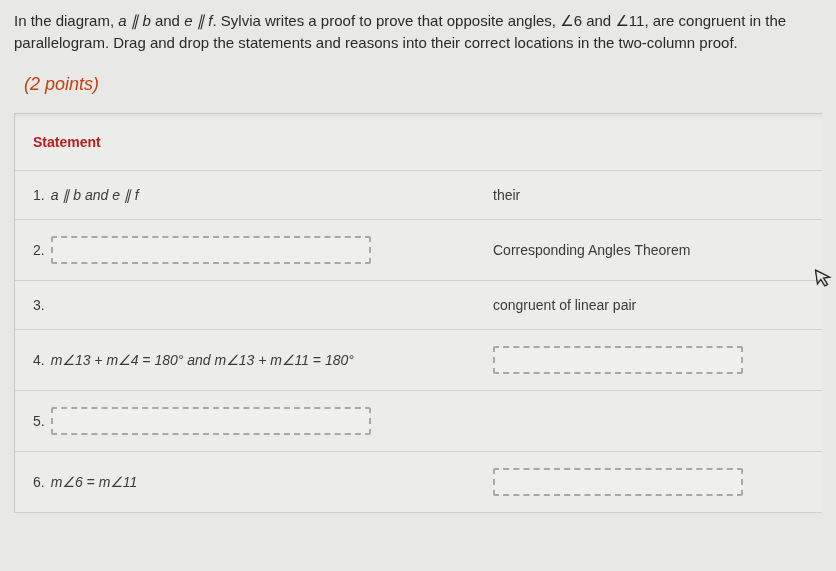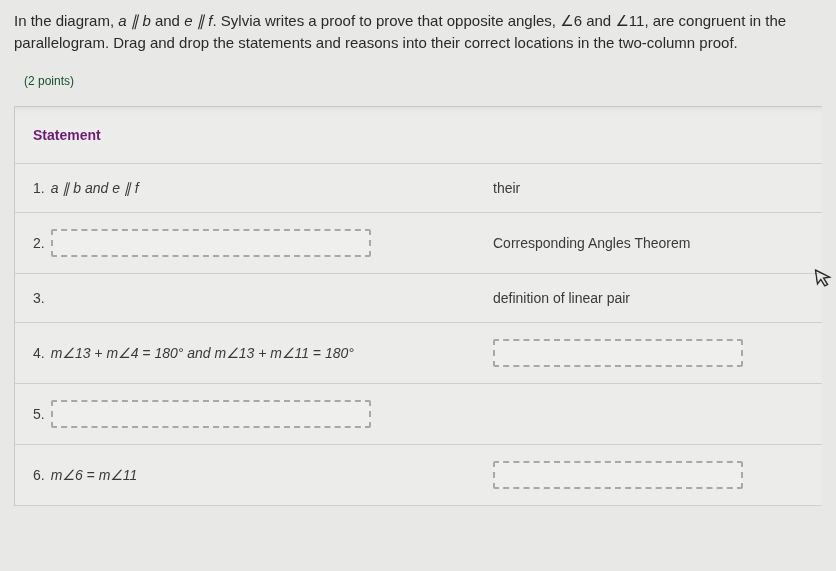--- a/index.html
+++ b/index.html
@@ -14,23 +14,24 @@
     .page {
       padding: 10px 14px 0 14px;
       color: #2a2a2a;
     }
     .question {
       font-size: 15px;
       line-height: 1.45;
       margin-bottom: 20px;
     }
     .points {
-      font-size: 12px;
+      font-size: 18px;
+      font-style: italic;
       margin: 12px 0 18px 10px;
-      color: #14532d;
+      color: #c2410c;
     }
     .proof-table {
       border-top: 1px solid #c9c9c5;
       border-left: 1px solid #c9c9c5;
       background: #ececea;
       box-shadow: inset 0 6px 10px -8px rgba(0,0,0,0.15);
     }
     .row {
       display: flex;
       border-bottom: 1px solid #d0d0cc;
@@ -39,21 +40,21 @@
       padding: 16px 12px 16px 18px;
       font-size: 14px;
       color: #3a3a3a;
       display: flex;
       align-items: center;
     }
     .cell.stmt { width: 460px; }
     .cell.reason { flex: 1; }
     .hdr .cell {
       font-weight: bold;
-      color: #701a75;
+      color: #b91c1c;
       padding-top: 20px;
       padding-bottom: 20px;
     }
     .dropzone {
       border: 2px dashed #a8a8a4;
       border-radius: 2px;
       min-height: 28px;
       width: 320px;
       background: #efefed;
     }
@@ -103,21 +104,21 @@
       <div class="cell reason">
         <span>Corresponding Angles Theorem</span>
       </div>
     </div>
 
     <div class="row">
       <div class="cell stmt">
         <span class="num">3.</span>
       </div>
       <div class="cell reason">
-        <span>definition of linear pair</span>
+        <span>congruent of linear pair</span>
       </div>
     </div>
 
     <div class="row">
       <div class="cell stmt">
         <span class="num">4.</span>
         <span class="math-i">m∠13 + m∠4 = 180° and m∠13 + m∠11 = 180°</span>
       </div>
       <div class="cell reason">
         <div class="dropzone reason"></div>

